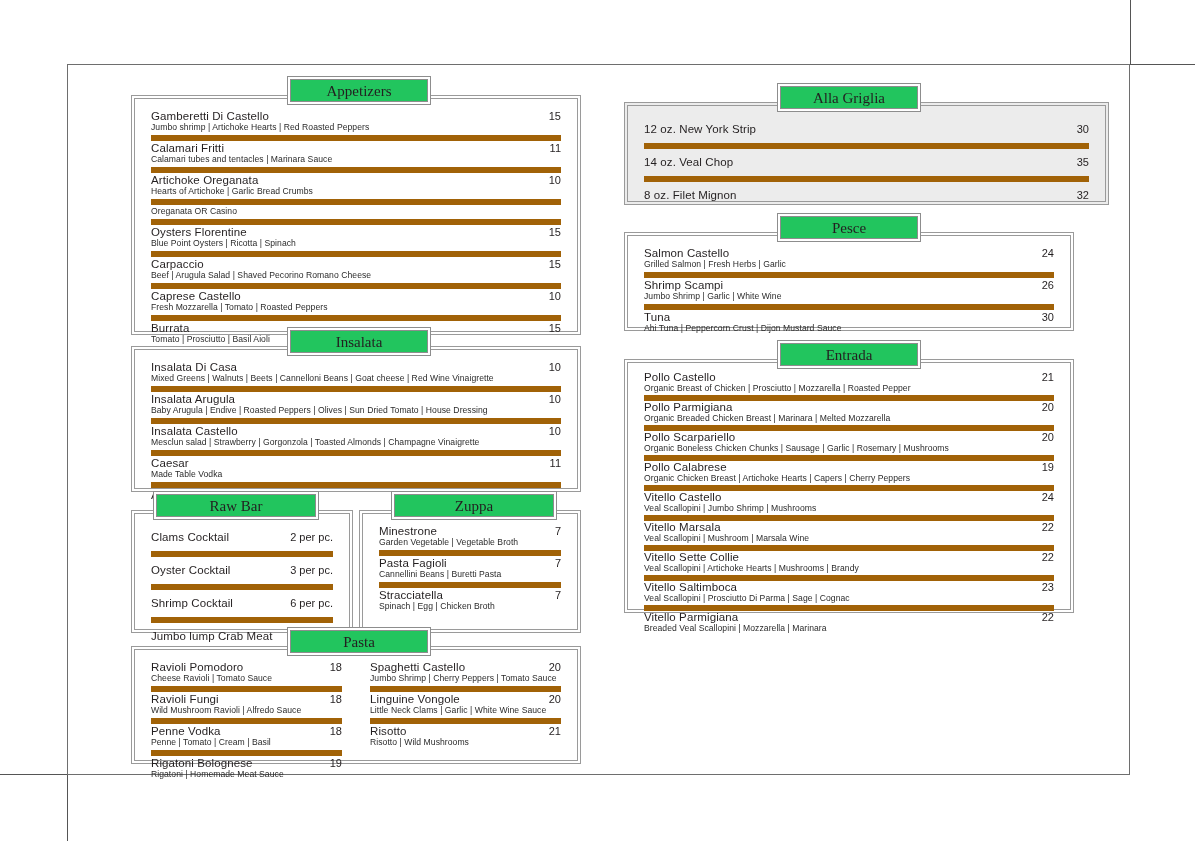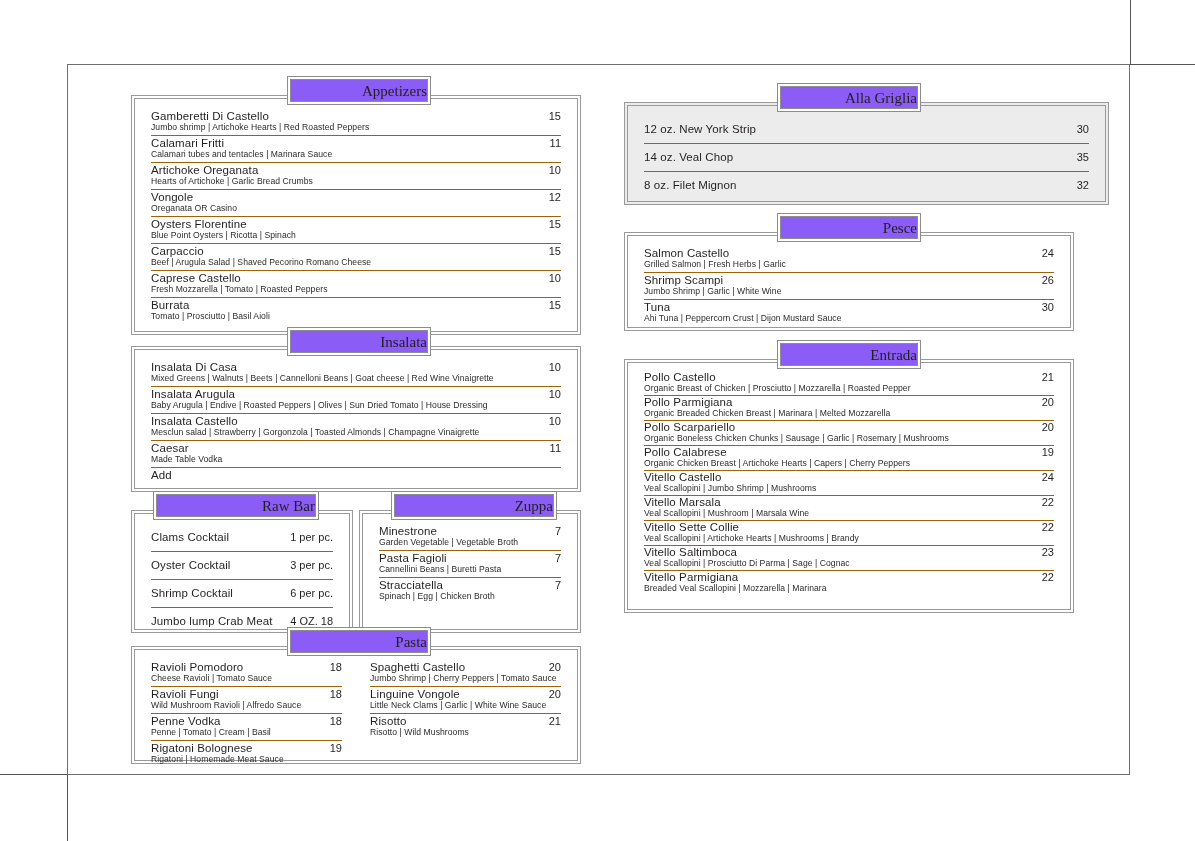--- a/index.html
+++ b/index.html
@@ -43,36 +43,36 @@
     width:100%;height:100%;
     box-sizing:border-box;
     padding:10px 16px 8px 16px;
   }
   .section.shaded,.section.shaded > .inner{background:#ececec;}
 
   .sect-title{
     position:absolute;
     top:-17px;
     box-sizing:border-box;
-    background:#8b5cf6;
+    background:#22c55e;
     border:1px solid #8d8d8d;
     box-shadow:0 0 0 2px #ffffff, 0 0 0 3px #8d8d8d;
     font-family:"Liberation Serif", serif;
     font-size:15px;
-    text-align:right;
+    text-align:center;
     line-height:22px;
     height:23px;
     color:#231f20;
     z-index:5;
   }
 
   
   .items{width:100%;}
   .row{
-    border-bottom:1px solid #a16207;
+    border-bottom:6px solid #a16207;
     padding:1px 0 2px 0;
   }
   .row:last-child{border-bottom:none;}
   .row-head{
     display:flex;
     justify-content:space-between;
     align-items:baseline;
   }
   .iname{font-size:11.5px;color:#231f20;letter-spacing:.1px;}
   .iprice{font-size:11px;color:#231f20;padding-left:10px;white-space:nowrap;}
@@ -194,24 +194,20 @@
             <div class="idesc">Calamari tubes and tentacles | Marinara Sauce</div>
           </div>
           <div class="row">
             <div class="row-head">
               <span class="iname">Artichoke Oreganata</span>
               <span class="iprice">10</span>
             </div>
             <div class="idesc">Hearts of Artichoke | Garlic Bread Crumbs</div>
           </div>
           <div class="row">
-            <div class="row-head">
-              <span class="iname">Vongole</span>
-              <span class="iprice">12</span>
-            </div>
             <div class="idesc">Oreganata OR Casino</div>
           </div>
           <div class="row">
             <div class="row-head">
               <span class="iname">Oysters Florentine</span>
               <span class="iprice">15</span>
             </div>
             <div class="idesc">Blue Point Oysters | Ricotta | Spinach</div>
           </div>
           <div class="row">
@@ -281,21 +277,21 @@
     </div>
   </div>
 
   <div class="section" id="sec-rawbar">
     <div class="sect-title">Raw Bar</div>
     <div class="inner">
       <div class="items">
           <div class="row simple">
             <div class="row-head">
               <span class="iname">Clams Cocktail</span>
-              <span class="iprice">1 per pc.</span>
+              <span class="iprice">2 per pc.</span>
             </div>
           </div>
           <div class="row simple">
             <div class="row-head">
               <span class="iname">Oyster Cocktail</span>
               <span class="iprice">3 per pc.</span>
             </div>
           </div>
           <div class="row simple">
             <div class="row-head">

